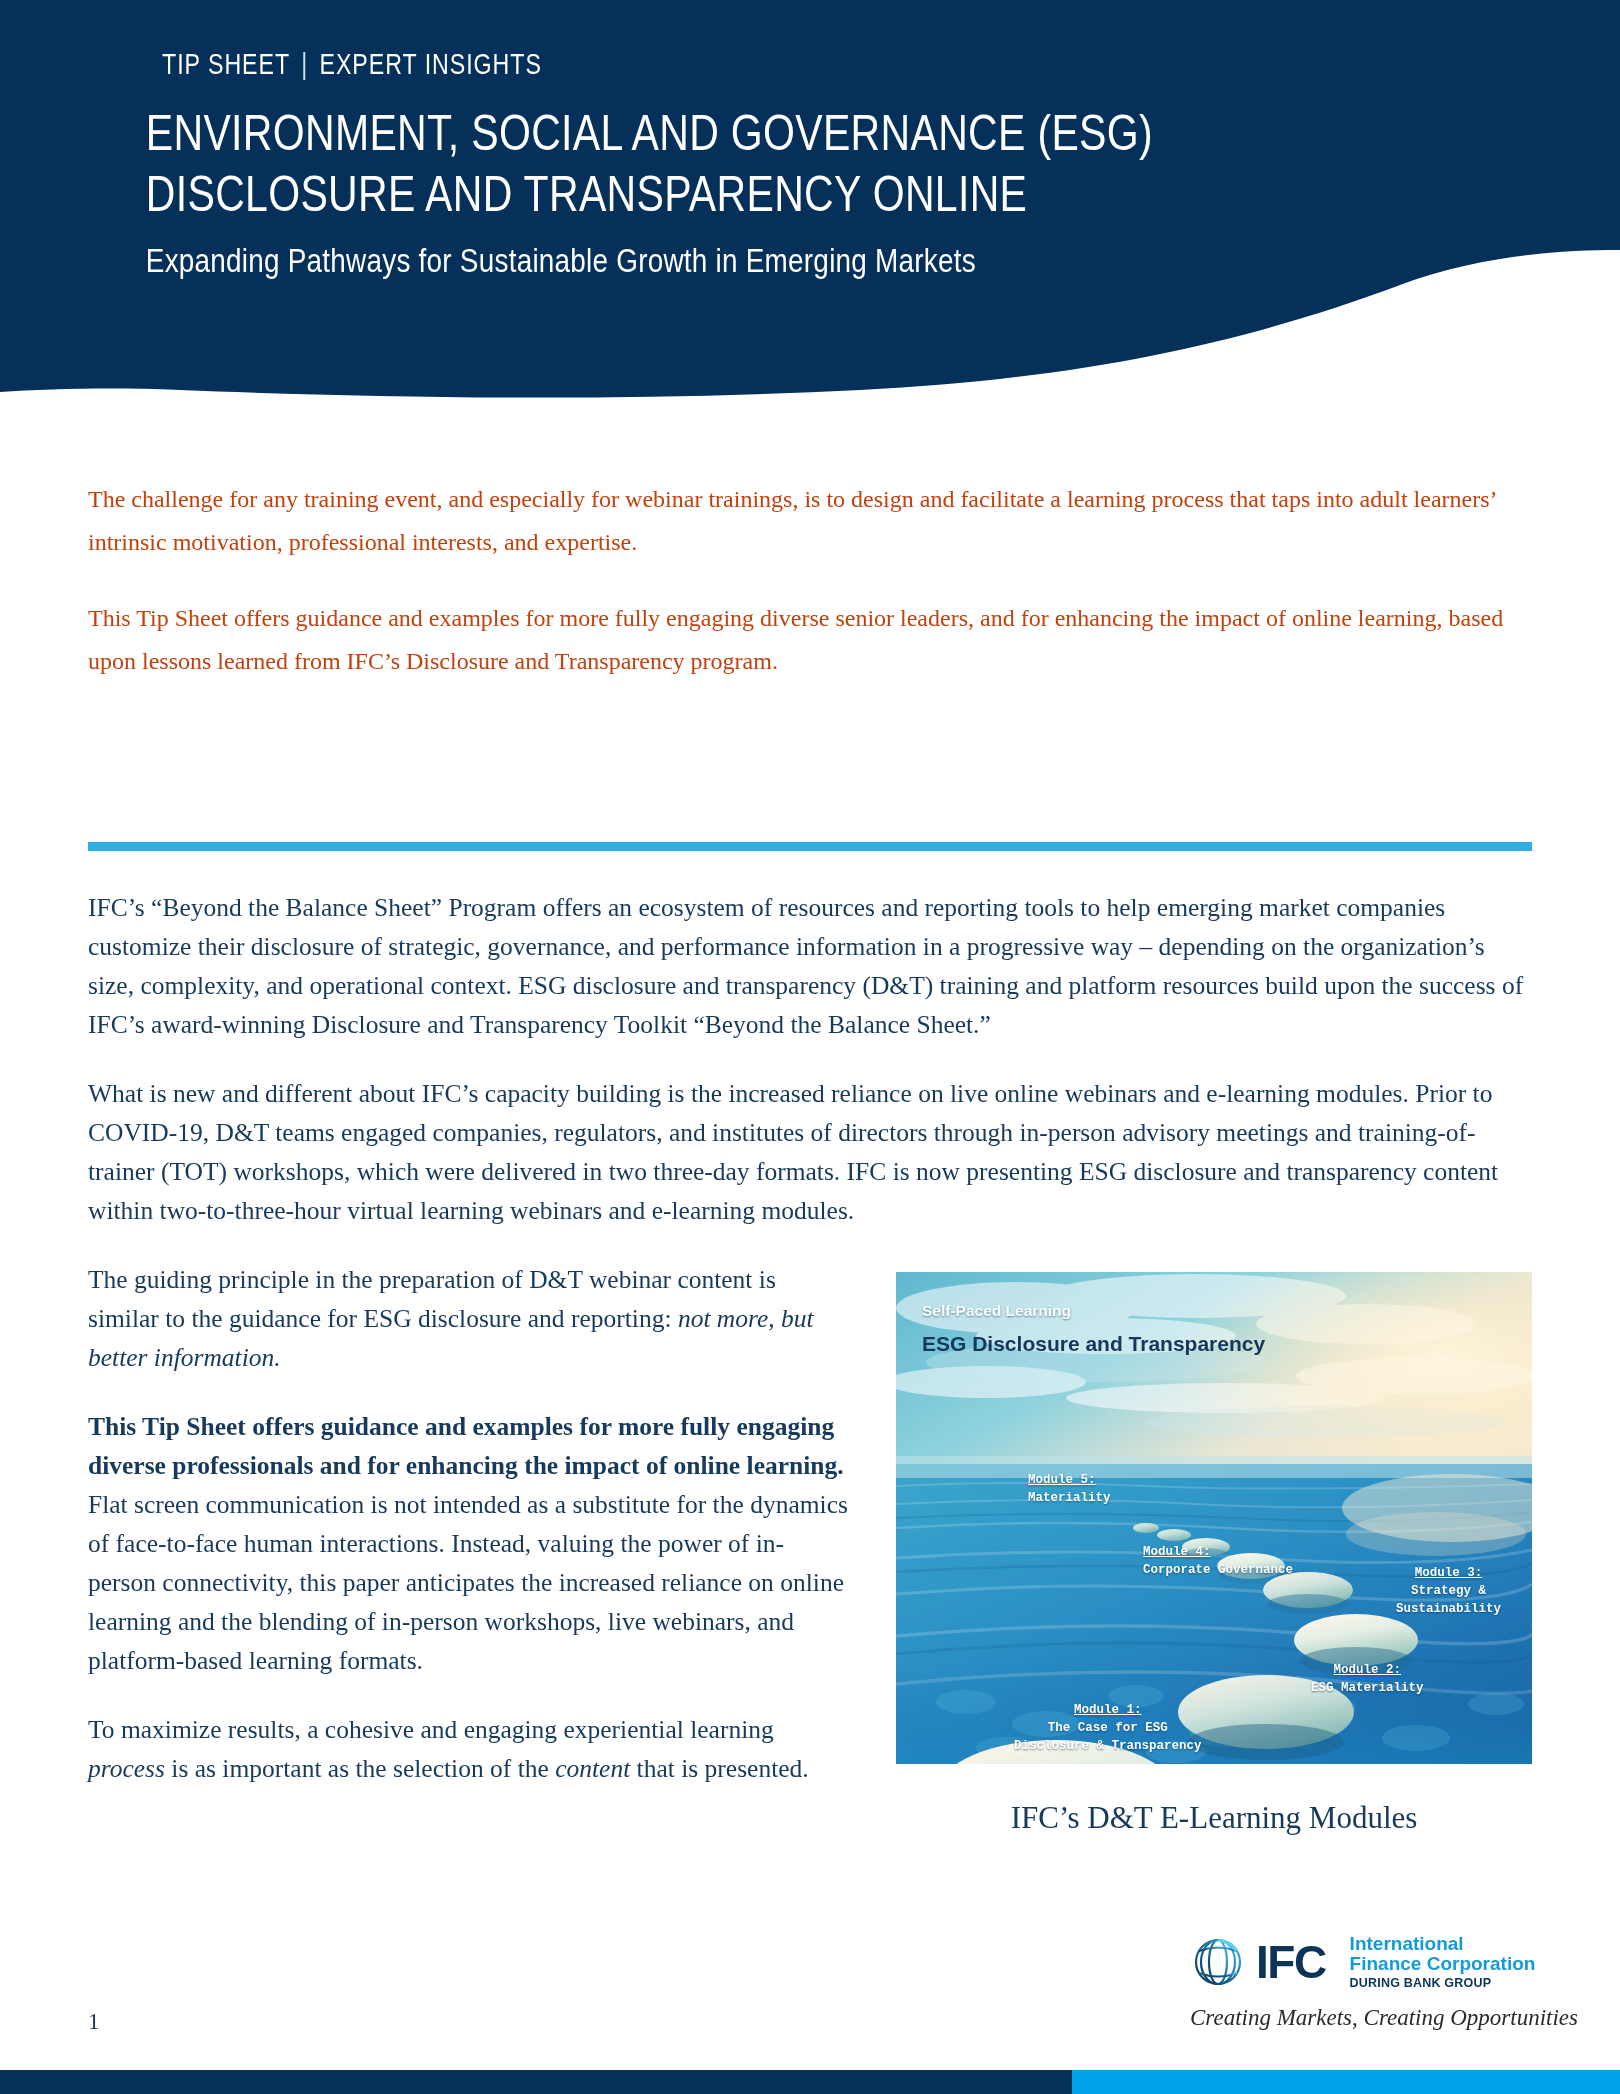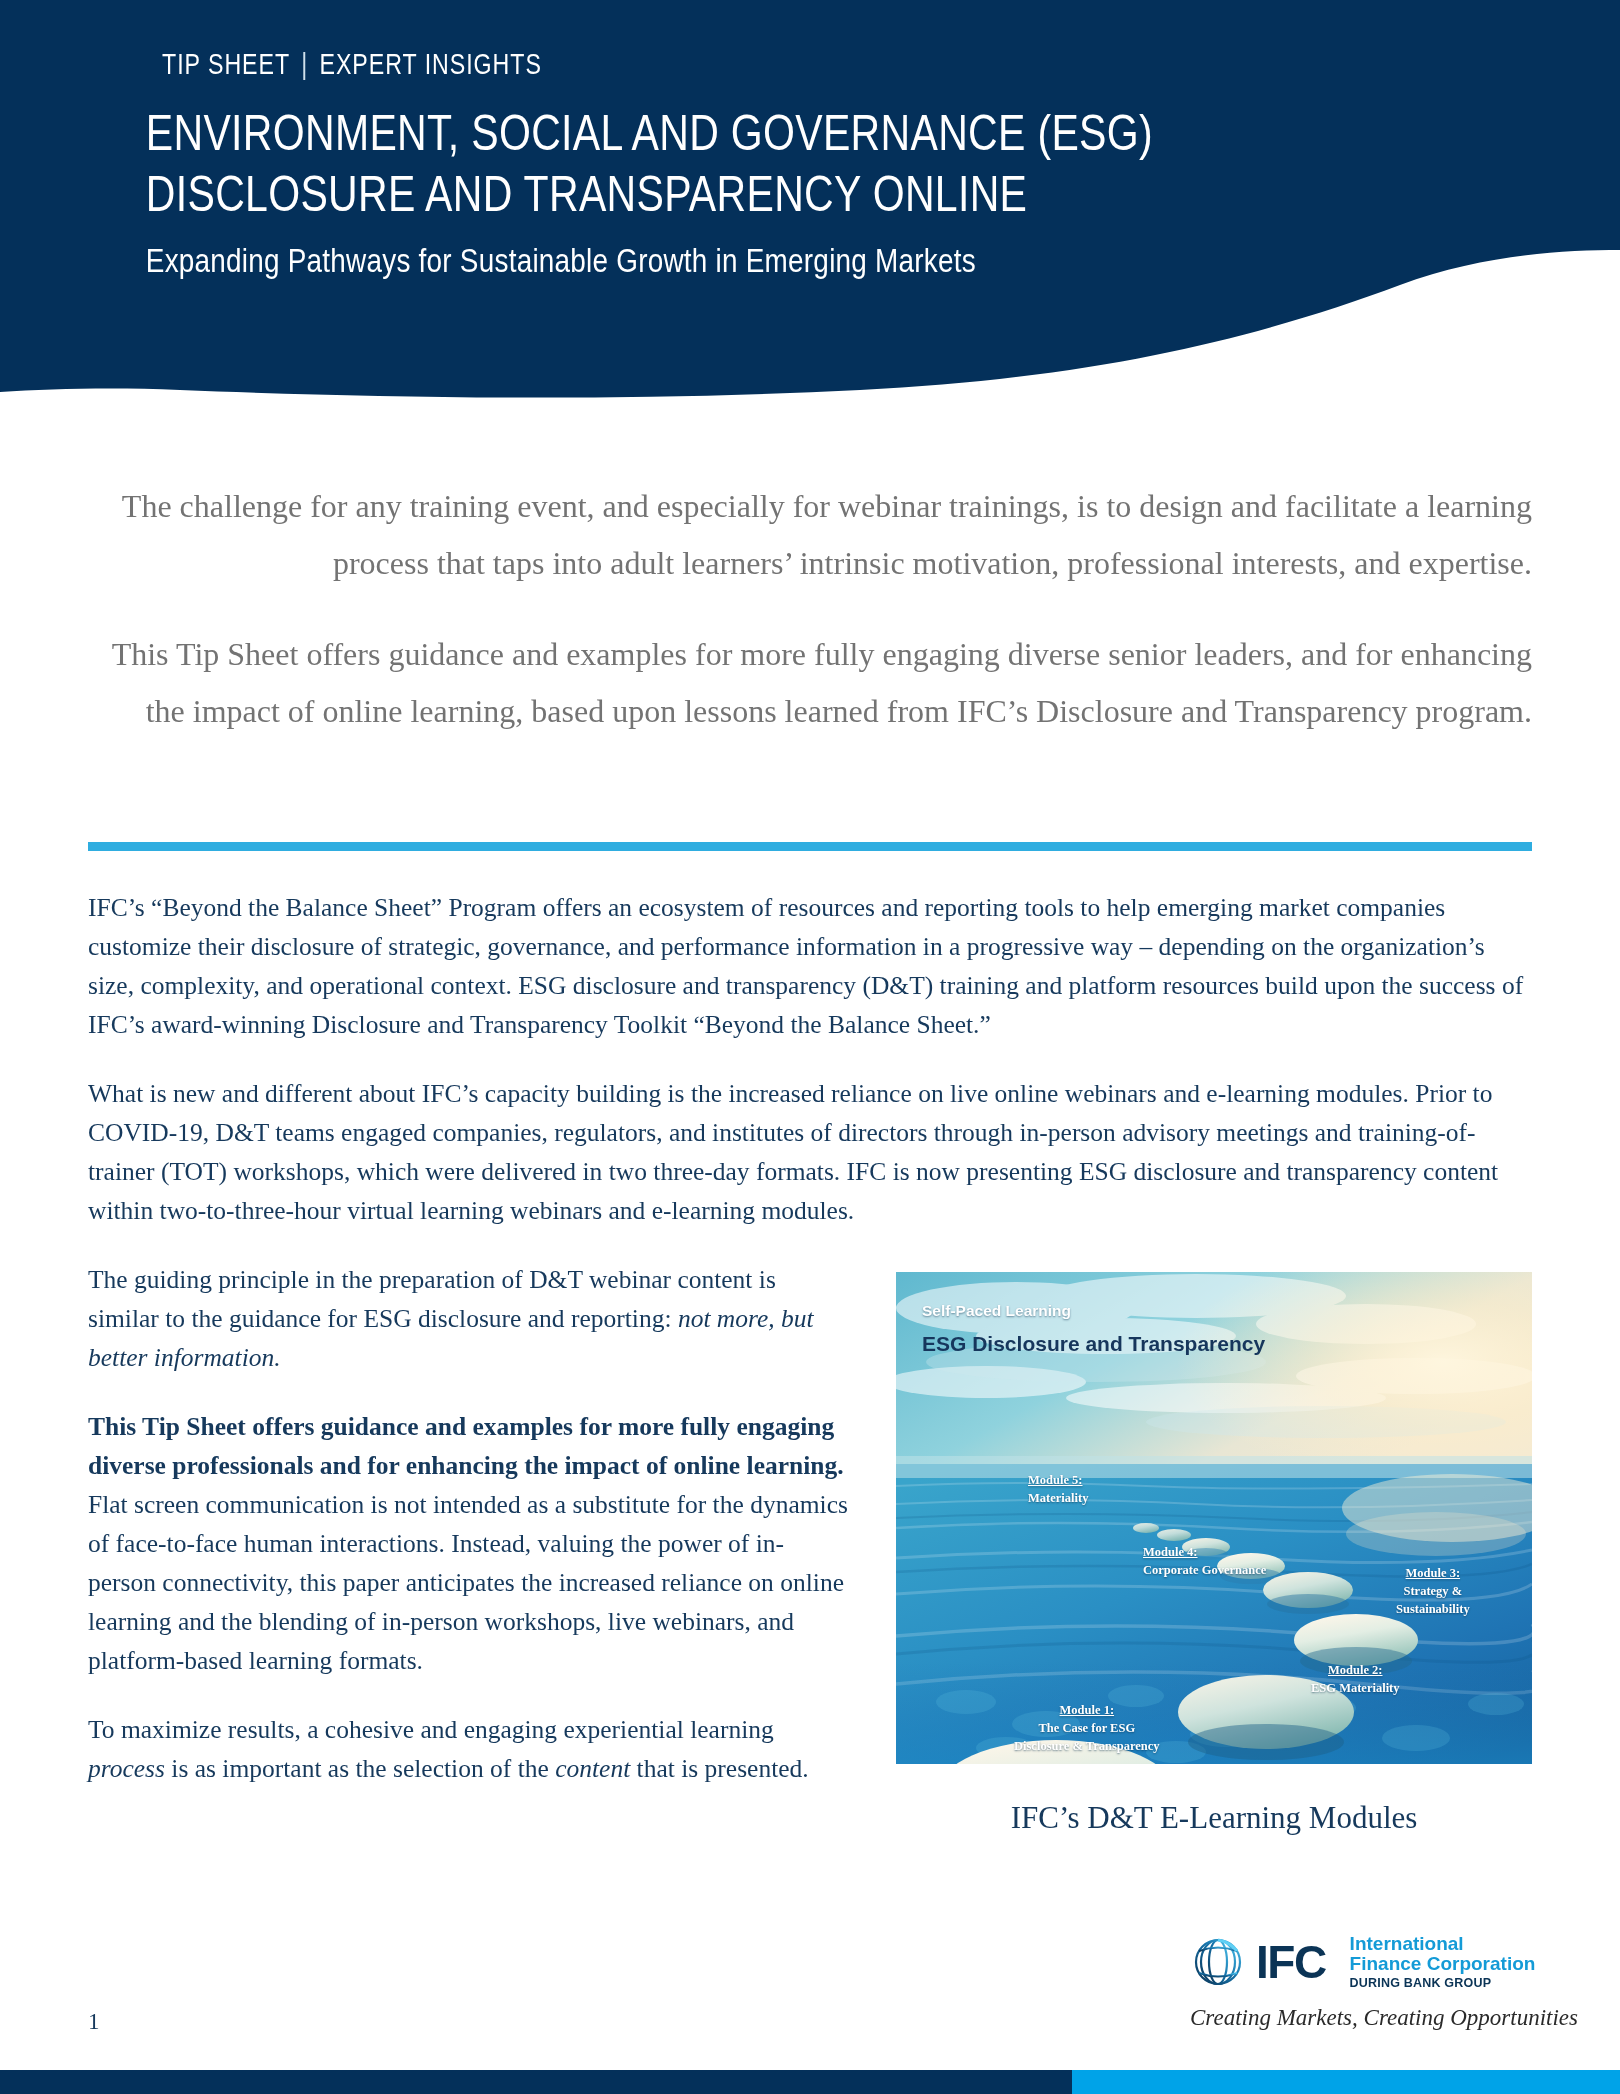--- a/index.html
+++ b/index.html
@@ -73,24 +73,23 @@
   .content {
     position: absolute;
     left: 88px;
     top: 478px;
     width: 1444px;
     color: #0f3a5f;
   }
 
   .intro p {
     margin: 0 0 34px 0;
-    font-size: 32px;
+    font-size: 24px;
     line-height: 1.78;
-    color: #737373;
-    text-align: right;
+    color: #c2410c;
   }
   .intro p:last-child { margin-bottom: 0; }
 
   .rule {
     position: absolute;
     left: 88px;
     top: 842px;
     width: 1444px;
     height: 9px;
     background: #2FADE0;
@@ -131,21 +130,21 @@
   }
 
   
   .art {
     position: absolute;
     left: 0; top: 0;
     width: 636px; height: 492px;
   }
   .art-label {
     position: absolute;
-    font-family: Liberation Serif, serif;
+    font-family: Liberation Mono, monospace;
     font-weight: bold;
     color: #ffffff;
     font-size: 12.5px;
     line-height: 1.42;
     text-shadow: 0 1px 2px rgba(0,40,70,.55);
   }
   .art-label u { text-decoration: underline; }
   .art-title-small {
     position: absolute;
     left: 26px; top: 30px;

